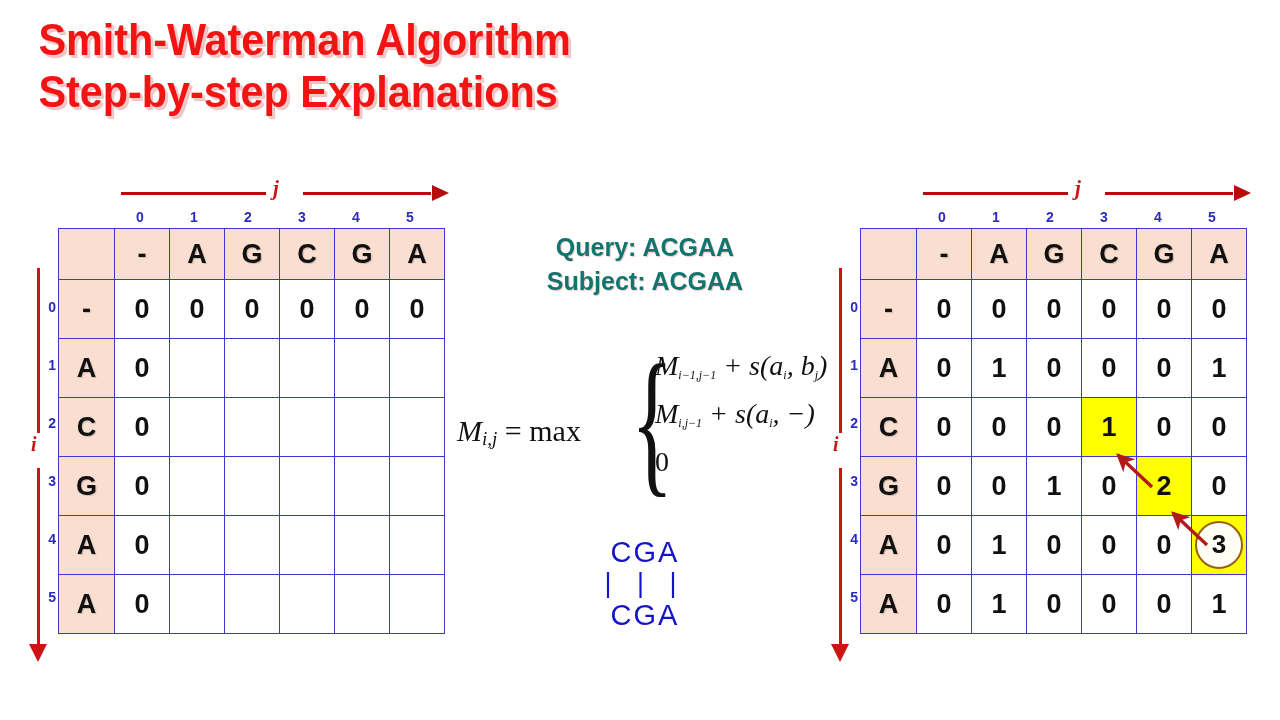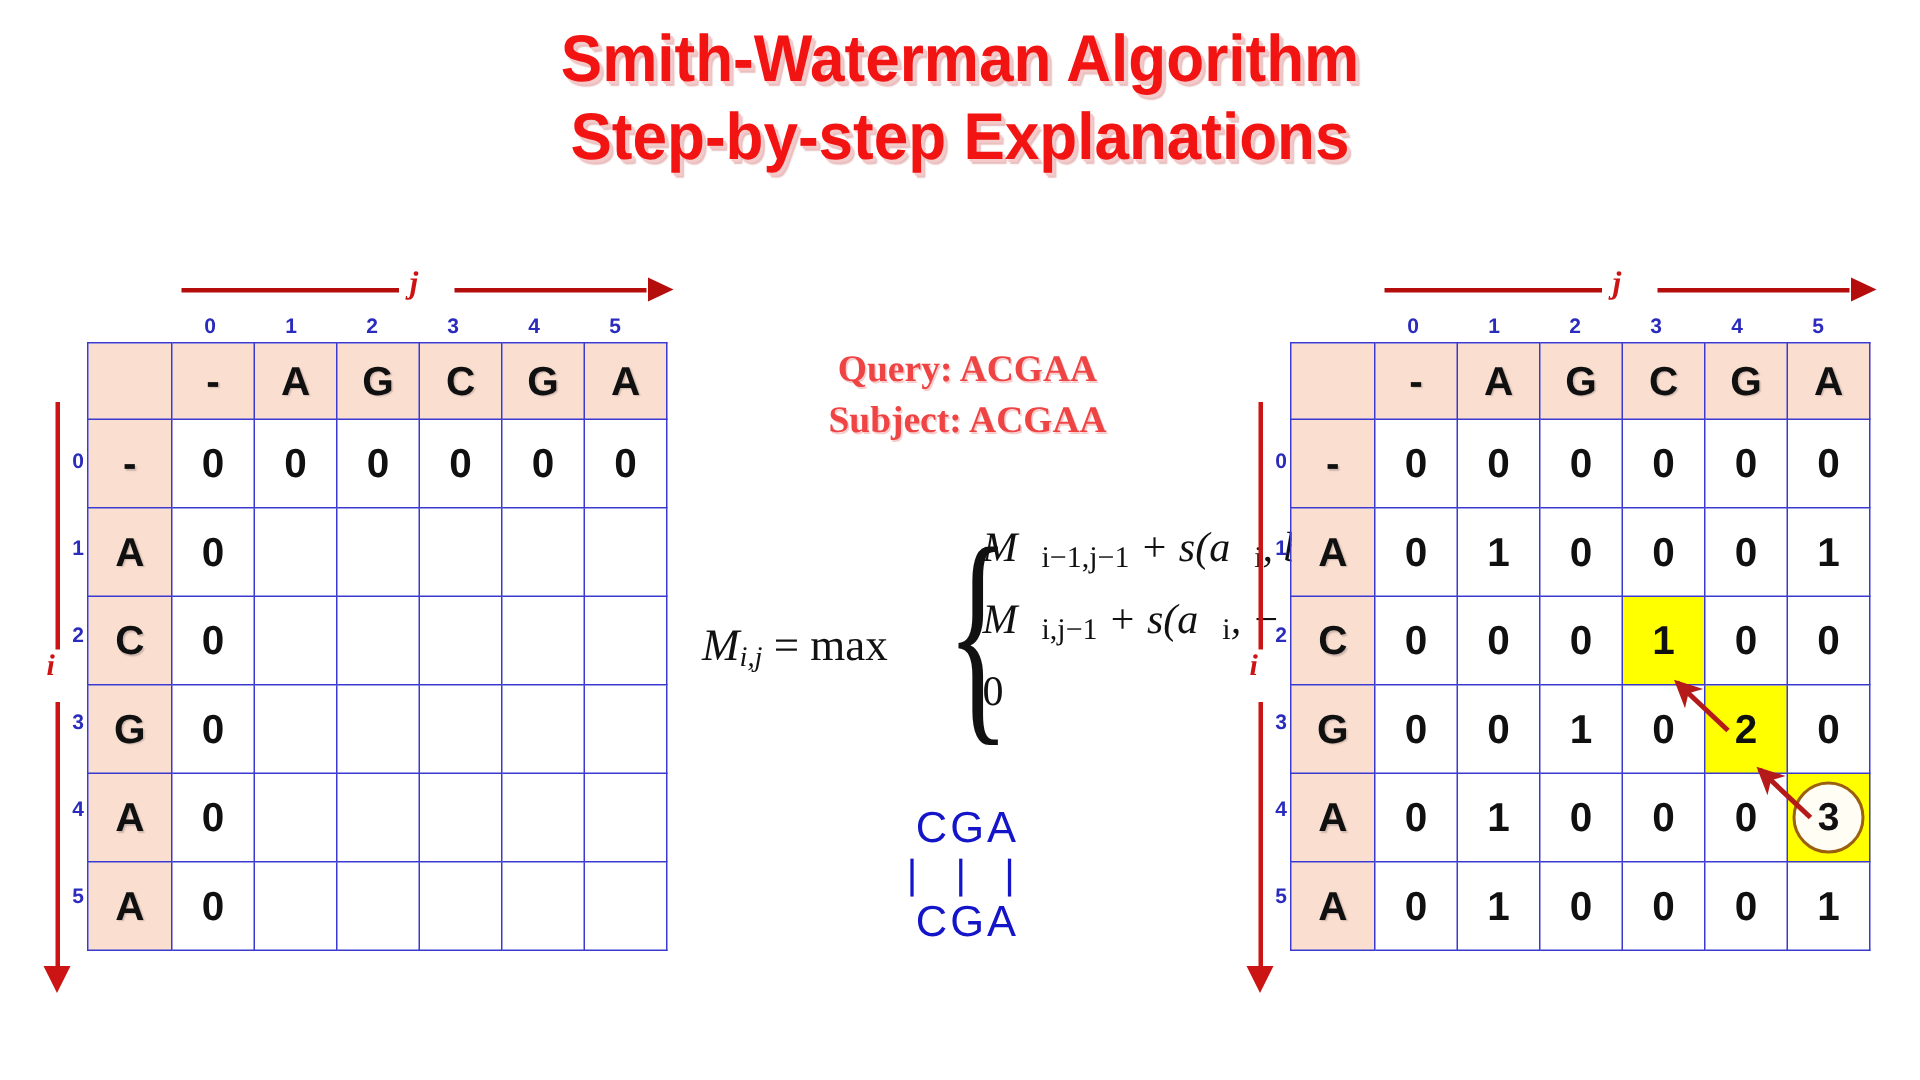--- a/index.html
+++ b/index.html
@@ -15,21 +15,21 @@
     overflow: hidden;
     font-family: "Liberation Sans", sans-serif;
   }
 
   
   #title-block {
     position: absolute;
     top: 14px;
     left: 0;
     width: 1280px;
-    text-align: center;
+    text-align: left;
     line-height: 1.18;
   }
   .title-line {
     font-family: "Liberation Sans", sans-serif;
     font-weight: bold;
     font-size: 44px;
     color: #f21313;
     letter-spacing: 0px;
     transform: scaleX(0.94);
     text-shadow:
@@ -197,42 +197,42 @@
   }
 
   
   #center-block {
     position: absolute;
     left: 455px;
     top: 180px;
     width: 380px;
   }
   .qs-line {
-    font-family: Liberation Serif, serif;
+    font-family: Liberation Sans, sans-serif;
     font-weight: bold;
     font-size: 25px;
-    color: #ef4444;
+    color: #0f766e;
     text-align: center;
     line-height: 1.36;
     text-shadow: 1px 1px 0 #f6cccc;
   }
   #qs-wrap { margin-top: 50px; }
 
   
   #formula {
     position: absolute;
     left: 455px;
     top: 342px;
     width: 380px;
     height: 195px;
     font-family: "Liberation Serif", serif;
   }
   #formula-lhs {
     position: absolute;
-    left: 13px;
+    left: 2px;
     top: 72px;
     font-size: 30px;
     font-style: normal;
     white-space: nowrap;
     color: #111;
   }
   #formula-lhs .mvar { font-style: italic; }
   #formula-lhs .sub {
     font-size: 19px;
     font-style: italic;
@@ -262,23 +262,23 @@
     white-space: nowrap;
     position: relative;
   }
   .case-math {
     font-family: "Liberation Serif", serif;
     font-size: 28px;
     color: #111;
   }
   .case-math i { font-style: italic; }
   .case-math .sub {
-    font-size: 20px;
+    font-size: 12px;
+    font-style: italic;
     vertical-align: -4px;
-    margin-left: 16px;
   }
   .case-arrow {
     position: absolute;
     left: 288px;
     top: 0;
     font-size: 30px;
     color: #141414;
     font-family: "DejaVu Sans", sans-serif;
     line-height: 48px;
   }

